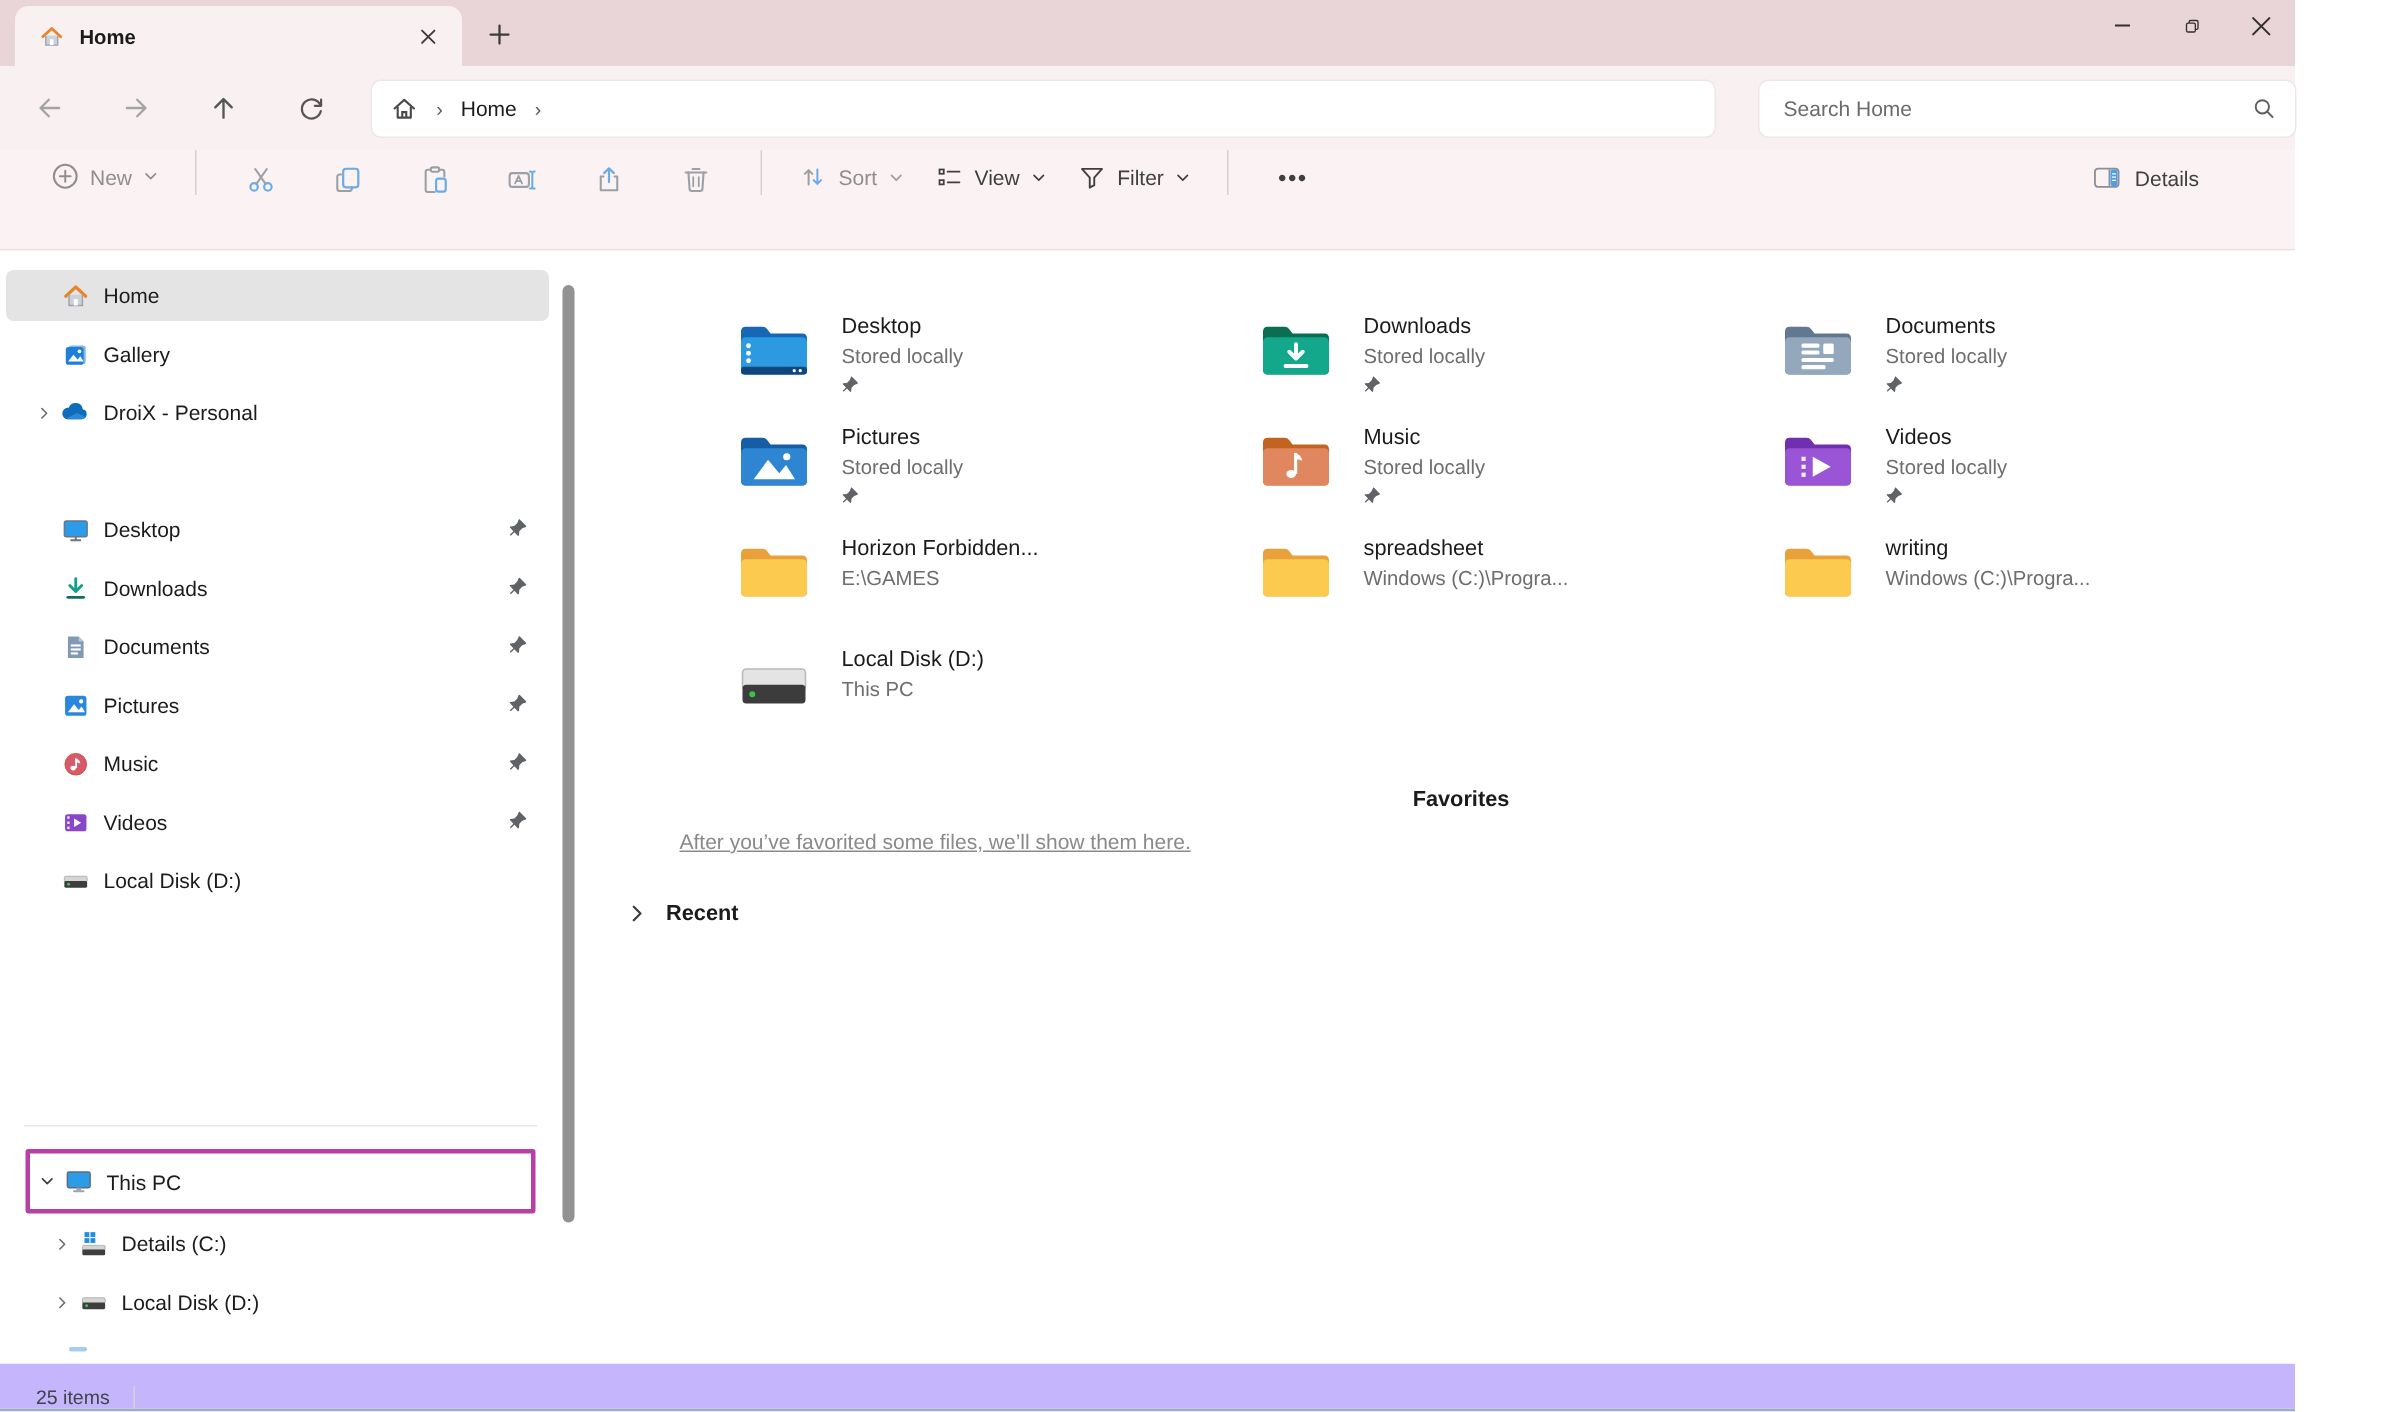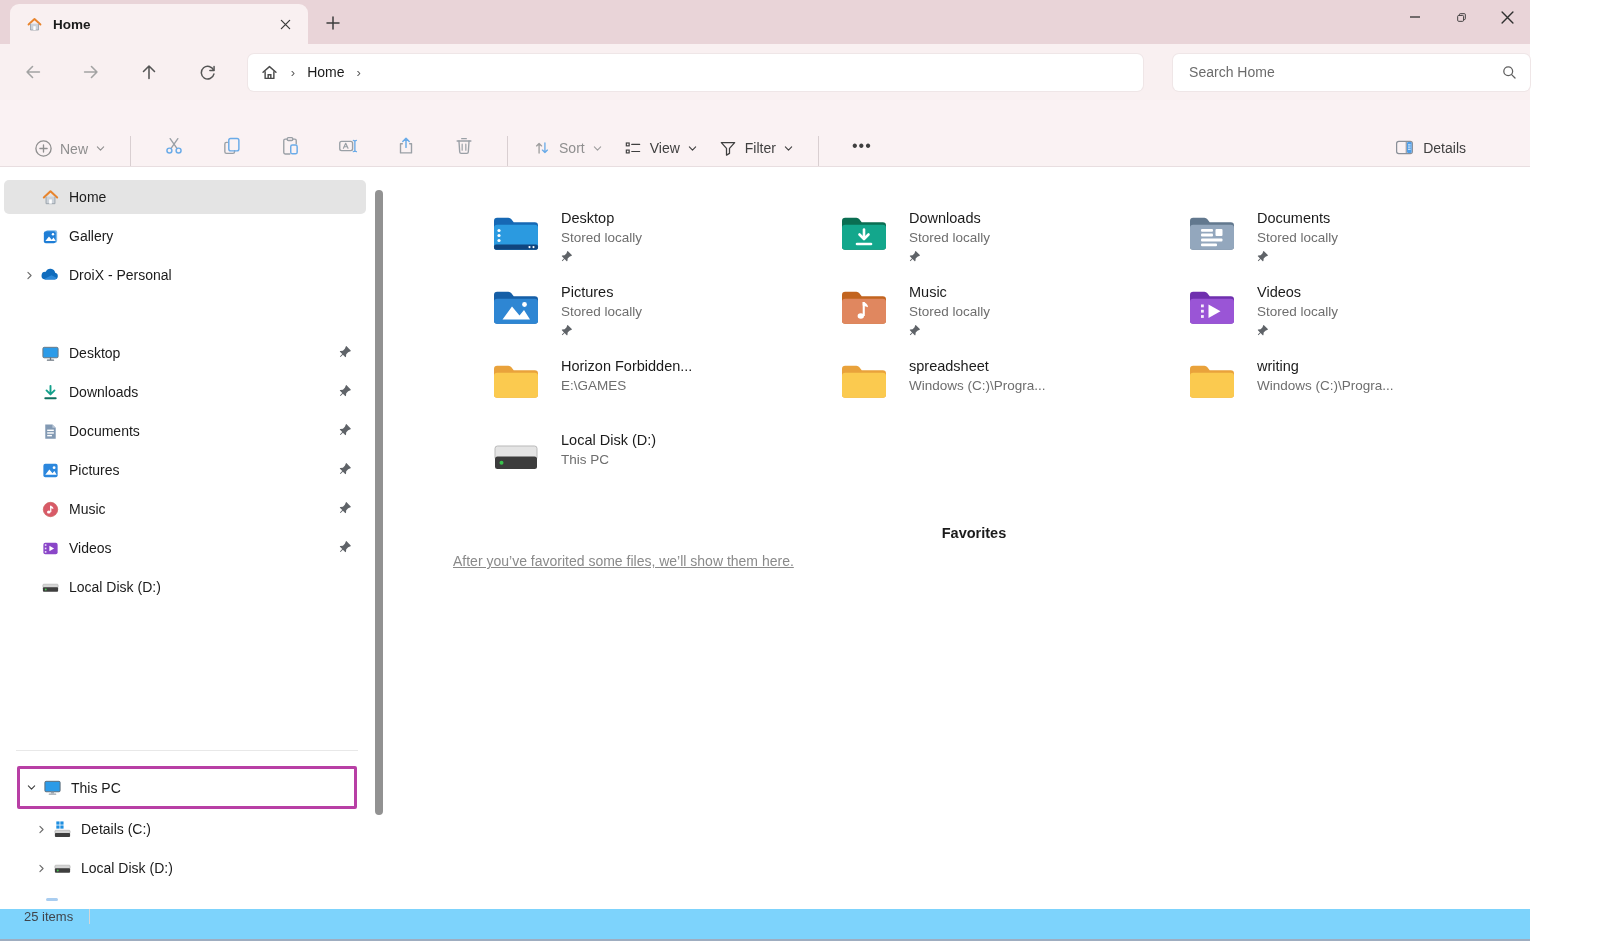--- a/index.html
+++ b/index.html
@@ -21,21 +21,21 @@
   .nav-btn { width:38px; height:38px; display:flex; align-items:center; justify-content:center; margin-left:21px; border-radius:5px; }
   .nav-btn:first-child { margin-left:14px; }
   .addressbar { margin-left:22px; width:914px; height:37px; background:#fff; border-radius:6px; display:flex; align-items:center; padding:0 12px; box-shadow:0 0 0 1px #efe6e7; }
   .crumb-sep { color:#5a5a5a; margin:0 12px; font-size:13px; }
   .crumb { font-size:14px; color:#1b1b1b; }
   .searchbox { margin-left:30px; width:364px; height:37px; background:#fff; border-radius:6px; display:flex; align-items:center; padding:0 12px 0 16px; box-shadow:0 0 0 1px #efe6e7; }
   .searchbox input { border:none; outline:none; flex:1; font-size:14px; color:#15803d; font-family:inherit; background:transparent; }
   .searchbox input::placeholder { color:#6b6b6b; }
 
   
-  .toolbar { height:67px; background:#faf2f3; display:flex; align-items:flex-end; padding:0 24px; border-bottom:1px solid #e8dee0; flex-shrink:0; }
+  .toolbar { height:67px; background:#faf2f3; display:flex; align-items:flex-start; padding:0 24px; border-bottom:1px solid #e8dee0; flex-shrink:0; }
   .tb-btn { display:flex; align-items:center; gap:7px; padding:8px 10px; border-radius:5px; }
   .tb-icon-btn { width:44px; height:40px; display:flex; align-items:center; justify-content:center; border-radius:5px; margin:0 7px; }
   .tb-sep { width:1px; height:30px; background:#d9cfd1; margin:0 14px; }
   .tb-label-dim { color:#8f8f8f; font-size:14px; }
   .tb-label { color:#3f3f3f; font-size:14px; }
   .tb-more { font-size:16px; color:#3f3f3f; letter-spacing:1px; }
   .tb-details { margin-left:auto; display:flex; align-items:center; gap:8px; padding:8px 12px; margin-right:28px; border-radius:5px; }
 
   
   .bodyrow { flex:1; display:flex; background:#fff; position:relative; overflow:hidden; }
@@ -67,21 +67,21 @@
   .tile-icon { width:50px; flex-shrink:0; margin-right:20px; }
   .tile-text { display:flex; flex-direction:column; }
   .tile-title { font-size:14.5px; line-height:19px; color:#1b1b1b; white-space:nowrap; }
   .tile-sub { font-size:13.5px; line-height:19px; color:#6e6e6e; white-space:nowrap; }
   .tile-pin { margin-top:3px; }
   .fav-header { margin-top:12px;flex-direction:column; }
   .fav-empty { margin:16px 0 0 35px; color:#8a8a8a; font-size:14px;text-decoration:underline; }
   .recent-header { margin-top:28px; }
 
   
-  .statusbar { height:30px; flex-shrink:0; display:flex; align-items:flex-start; padding-left:24px; background:#7dd3fc; }
+  .statusbar { height:30px; flex-shrink:0; display:flex; align-items:flex-end; padding-left:24px; background:#c4b5fd; }
   .status-text { font-size:13px; color:#40444b; }
   .status-sep { width:1px; height:15px; background:#d5d5d5; margin-left:16px; }
 </style>
 </head>
 <body>
 
 <div class="window">
 
   <div class="tabbar">
     <div class="tab">
@@ -662,20 +662,26 @@
       </div>
 
       <div class="sec-header fav-header">
         <svg width="14" height="14" viewBox="0 0 14 14">
             <path d="M2.5 4.5 l4.5 4.5 4.5-4.5" fill="none" stroke="#3f3f3f" stroke-width="1.5" stroke-linecap="round" stroke-linejoin="round"></path>
           </svg>
         <span class="sec-title">Favorites</span>
       </div>
       <div class="fav-empty">After you’ve favorited some files, we’ll show them here.</div>
 
+      <div class="sec-header recent-header">
+        <svg width="14" height="14" viewBox="0 0 14 14">
+            <path d="M4.5 2.5 l4.5 4.5 -4.5 4.5" fill="none" stroke="#3f3f3f" stroke-width="1.5" stroke-linecap="round" stroke-linejoin="round"></path>
+          </svg>
+        <span class="sec-title">Recent</span>
+      </div>
 
     </div>
   </div>
 
   <div class="statusbar">
     <span class="status-text">25 items</span>
     <span class="status-sep"></span>
   </div>
 
 </div>

